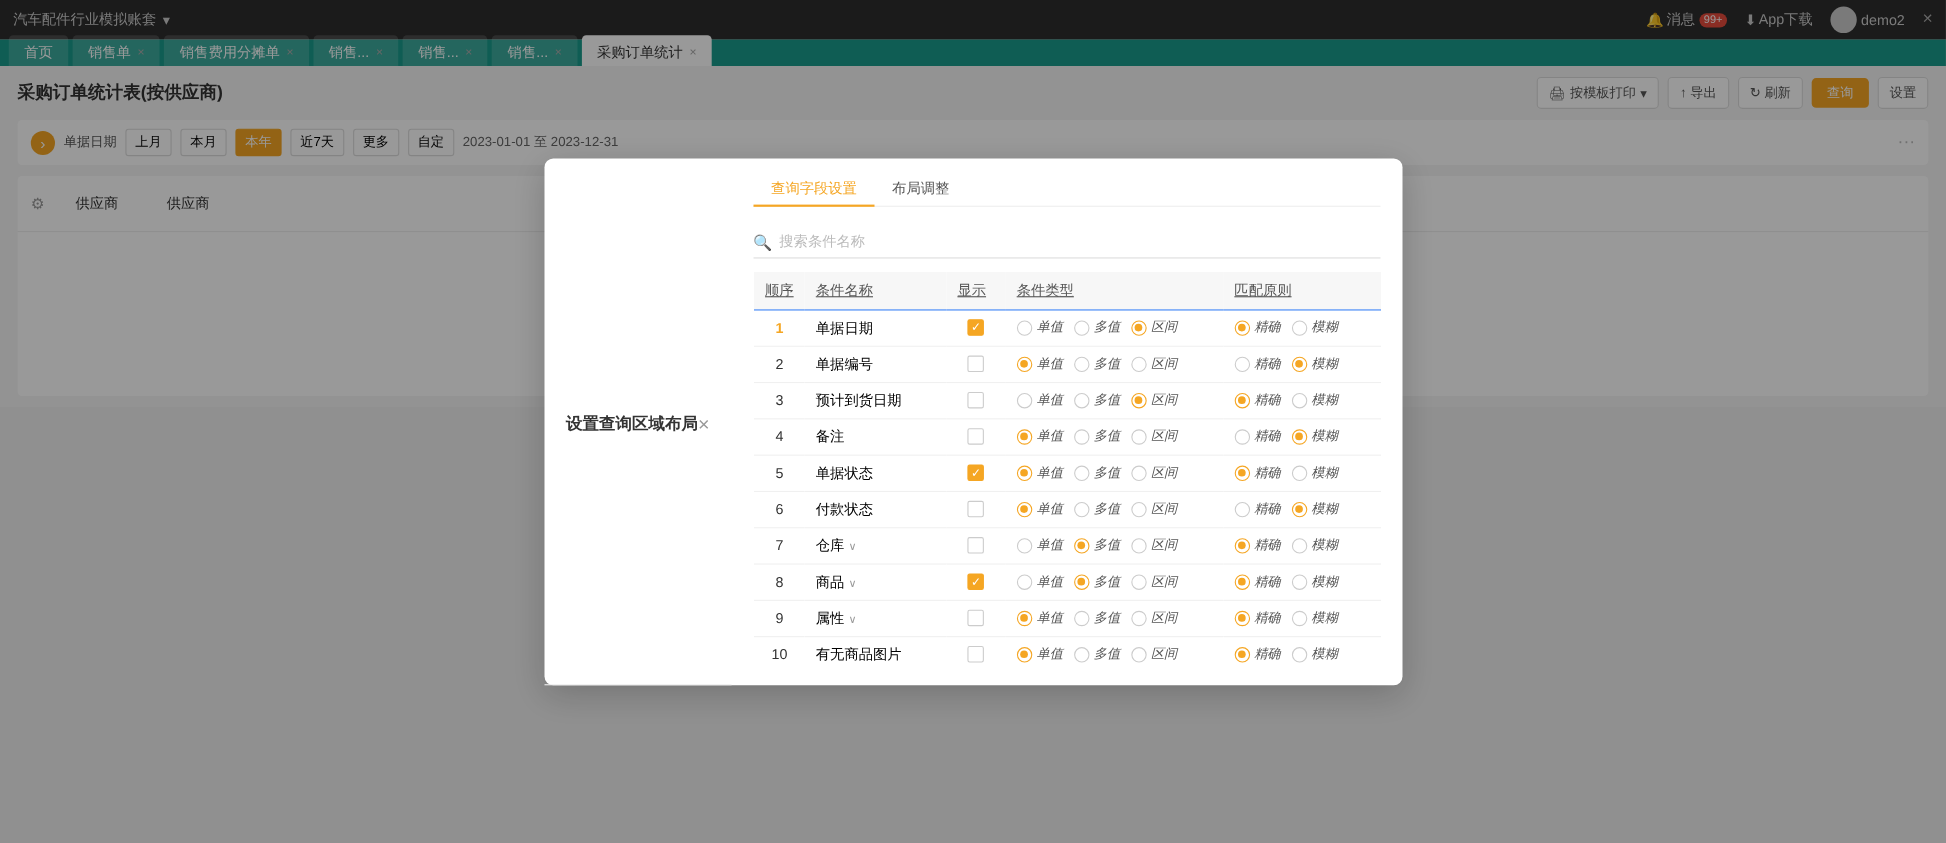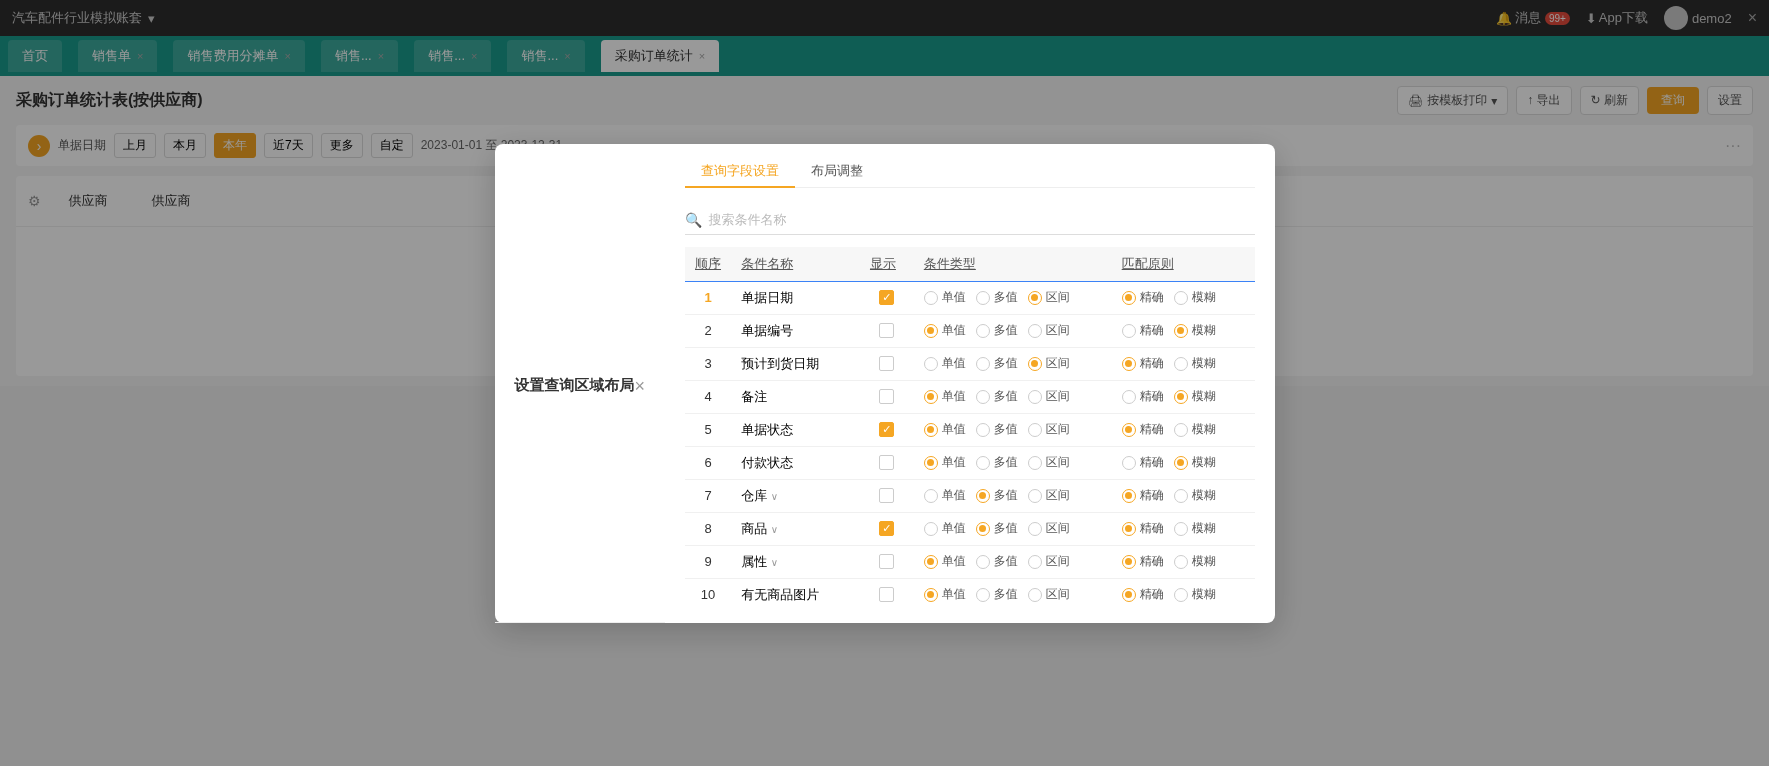--- a/index.html
+++ b/index.html
@@ -23,25 +23,25 @@
       border-radius: 8px;
       font-size: 10px;
       padding: 1px 4px;
       margin-left: 2px;
     }
     .close-x { color: #aaa; cursor: pointer; font-size: 16px; }
 
     
     .tab-bar {
       background: #1a9c8c;
-      height: 40px;
+      height: 24px;
       display: flex;
       align-items: center;
       padding: 0 8px;
-      gap: 16px;
+      gap: 4px;
     }
     .tab-item {
       background: rgba(255,255,255,0.15);
       color: white;
       border-radius: 4px 4px 0 0;
       padding: 6px 14px;
       font-size: 13px;
       cursor: pointer;
       display: flex;
       align-items: center;
@@ -302,21 +302,21 @@
     }
     .custom-radio.checked {
       border-color: #f5a623;
     }
     .custom-radio.checked::after {
       content: '';
       width: 7px; height: 7px;
       border-radius: 50%;
       background: #f5a623;
     }
-    .radio-label { font-size: 12px; color: #555; }
+    .radio-label { font-size: 12px; color: #555; font-style: italic; }
 
     
     .dialog-footer {
       display: flex;
       justify-content: flex-end;
       gap: 12px;
       padding: 12px 20px 16px;
       border-top: 1px solid #eee;
     }
     .btn-cancel {

